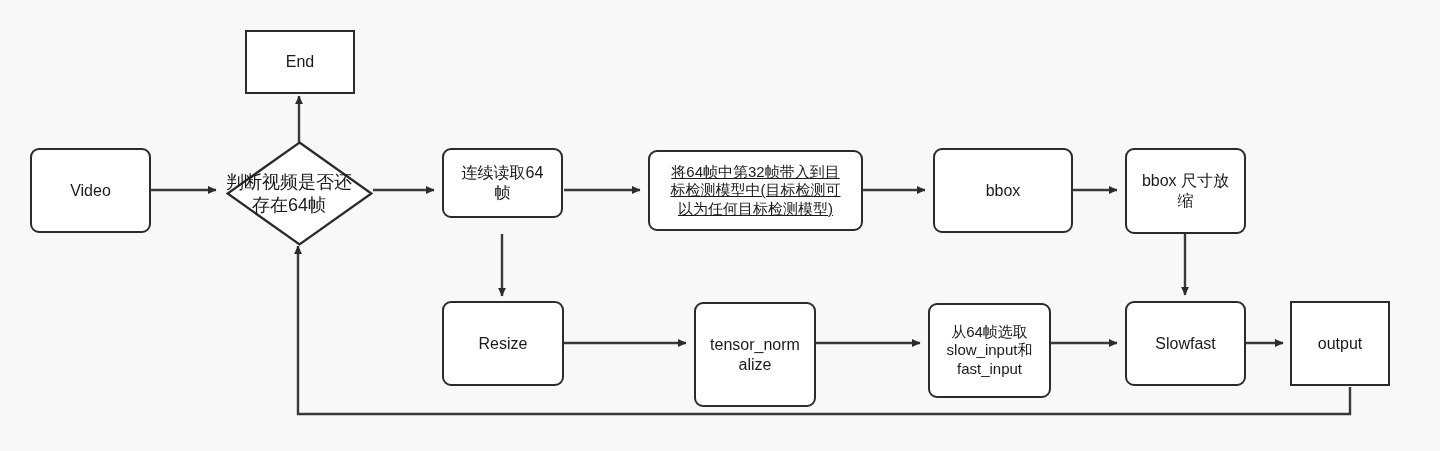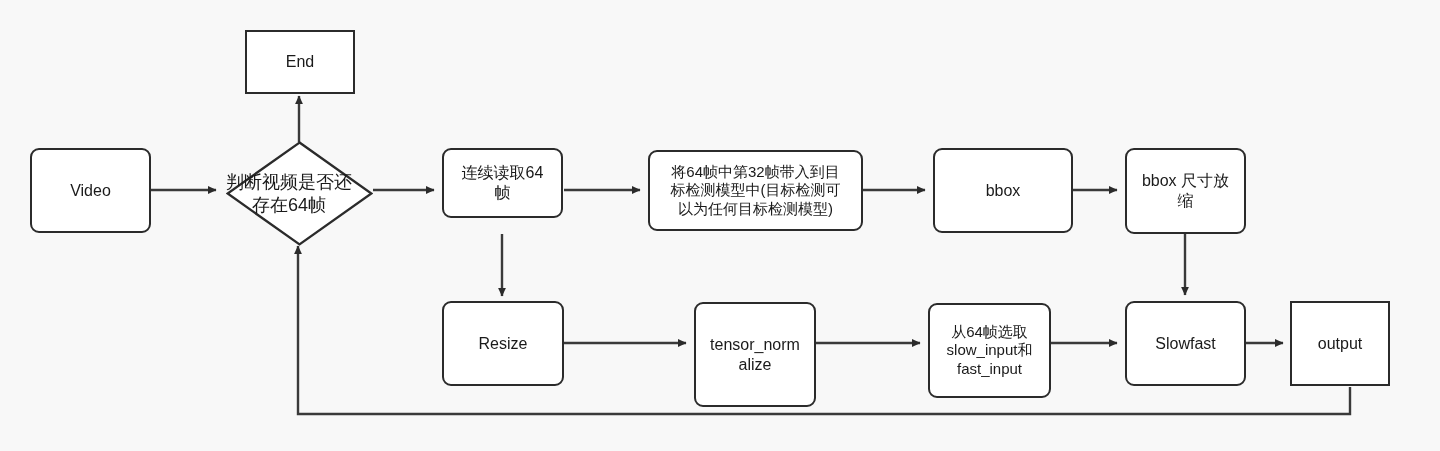--- a/index.html
+++ b/index.html
@@ -114,21 +114,21 @@
     </svg>
     <span class="decision-label">判断视频是否还
 存在64帧</span>
   </div>
 
   <div class="node rounded" style="left:442px; top:148px; width:121px; height:70px;">
     <span class="node-label">连续读取64
 帧</span>
   </div>
 
-  <div class="node rounded small" style="left:648px; top:150px; width:215px; height:81px;">
+  <div class="node rounded small" style="left:648px; top:150px; width:215px; height:81px;text-decoration:underline;">
     <span class="node-label">将64帧中第32帧带入到目
 标检测模型中(目标检测可
 以为任何目标检测模型)</span>
   </div>
 
   <div class="node rounded" style="left:933px; top:148px; width:140px; height:85px;">
     <span class="node-label">bbox</span>
   </div>
 
   <div class="node rounded" style="left:1125px; top:148px; width:121px; height:86px;">

